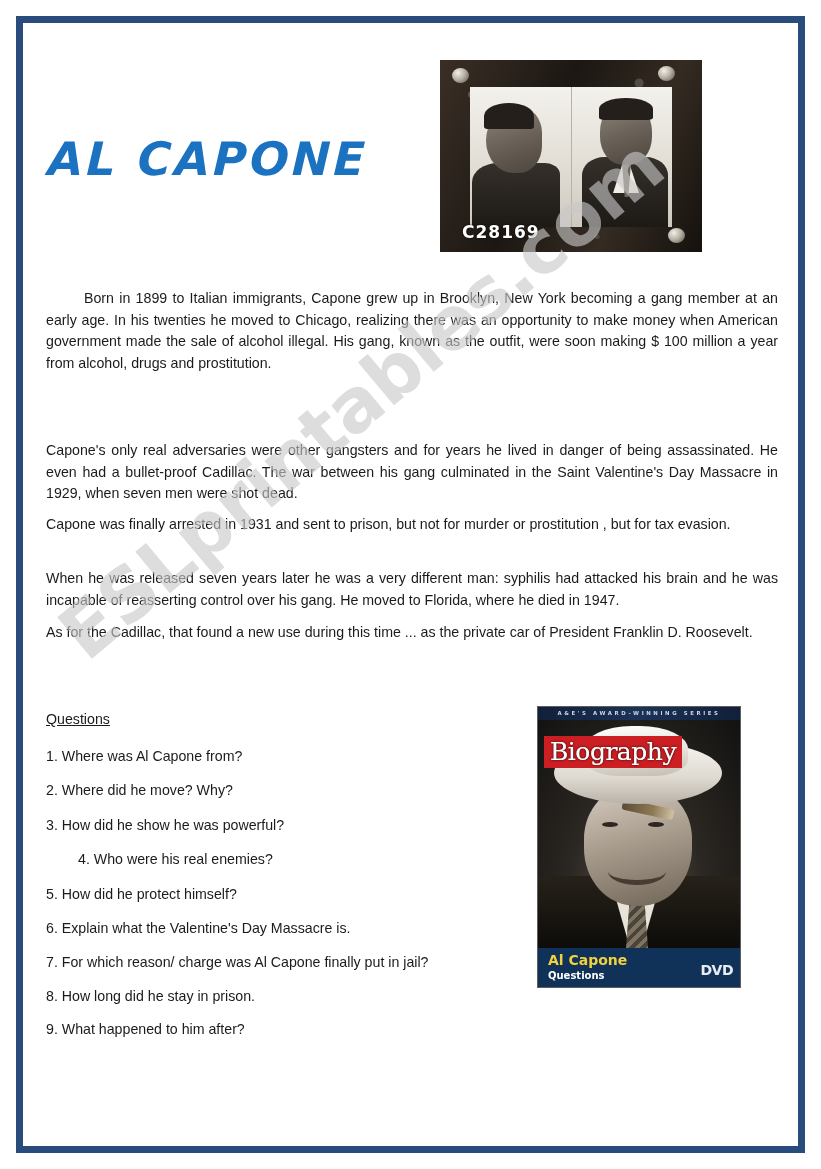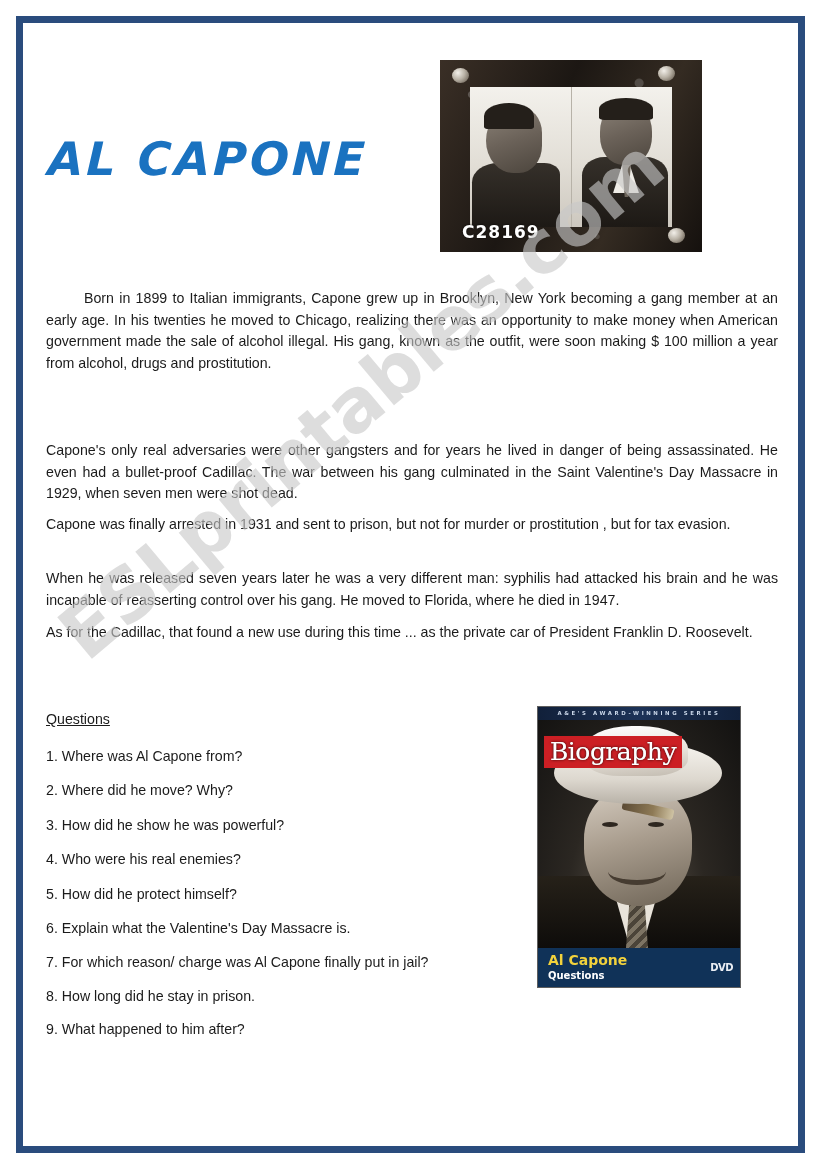--- a/index.html
+++ b/index.html
@@ -355,21 +355,21 @@
     font-family: "DejaVu Sans", sans-serif;
     font-size: 10px;
     font-weight: 700;
     color: #ffffff;
     white-space: nowrap;
   }
   #dvd .dvd-badge {
     position: absolute;
     right: 7px; top: 14px;
     font-family: "DejaVu Sans", sans-serif;
-    font-size: 10px;
+    font-size: 14px;
     font-weight: 700;
     color: #e9edf3;
     letter-spacing: -0.5px;
     white-space: nowrap;
     text-align: center;
   }
 </style>
 </head>
 <body>
 
@@ -412,21 +412,21 @@
 
     <div class="para" style="top:568px;"><span>When he was released seven years later he was a very different man: syphilis had attacked his brain and he was incapable of reasserting control over his gang. He moved to Florida, where he died in 1947.</span></div>
 
     <div class="para" style="top:622px;"><span>As for the Cadillac, that found a new use during this time ... as the private car of President Franklin D. Roosevelt.</span></div>
 
     <div id="questions-heading">Questions</div>
 
     <div class="question" style="top:746px;">1. Where was Al Capone from?</div>
     <div class="question" style="top:780px;">2. Where did he move? Why?</div>
     <div class="question" style="top:815px;">3. How did he show he was powerful?</div>
-    <div class="question" style="top:849px;">4. Who were his real enemies?</div>
+    <div class="question" style="top:849px;margin-left:32px;">4. Who were his real enemies?</div>
     <div class="question" style="top:884px;">5. How did he protect himself?</div>
     <div class="question" style="top:918px;">6. Explain what the Valentine's Day Massacre is.</div>
     <div class="question" style="top:952px;">7. For which reason/ charge was Al Capone finally put in jail?</div>
     <div class="question" style="top:986px;">8. How long did he stay in prison.</div>
     <div class="question" style="top:1019px;">9.  What happened to him after?</div>
 
     <div id="dvd">
       <div class="dvd-topband">A&amp;E'S AWARD-WINNING SERIES</div>
       <div class="dvd-photo">
         <div class="dvd-suit"></div>

